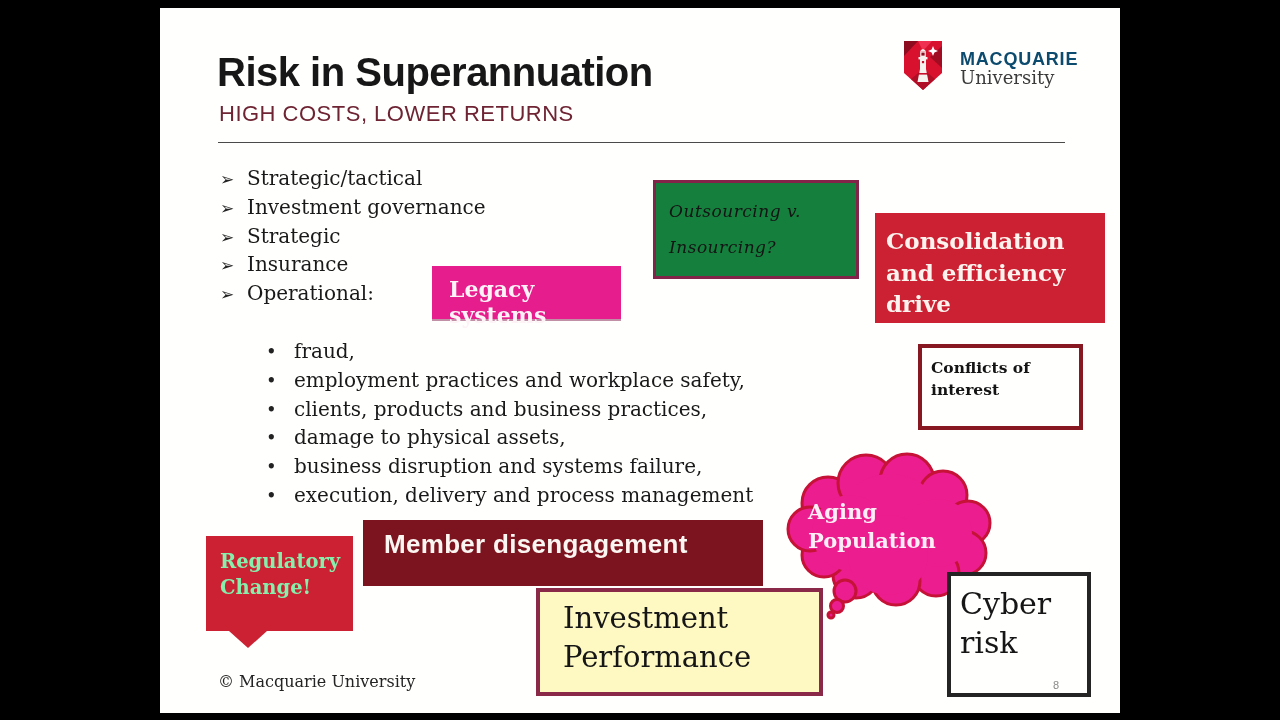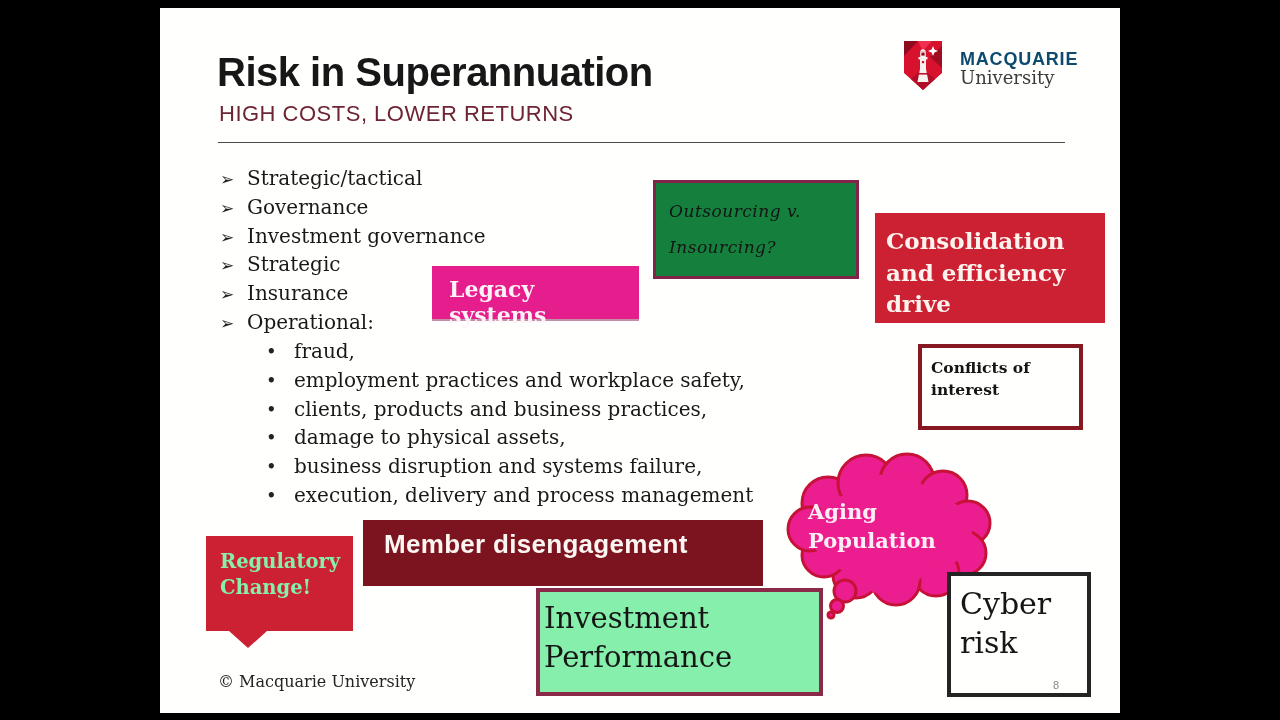--- a/index.html
+++ b/index.html
@@ -25,38 +25,38 @@
   .sublist{position:absolute;left:106px;top:329px;margin:0;padding:0;list-style:none;
          font-family:"DejaVu Serif",serif;font-size:20px;color:#191919;}
   .sublist li{height:28.8px;line-height:28.8px;white-space:nowrap;}
   .smk{display:inline-block;width:28px;font-size:18px;color:#222;}
 
   
   .co{position:absolute;box-sizing:border-box;font-family:"DejaVu Serif",serif;}
   .outsourcing{left:493px;top:172px;width:206px;height:99px;border:3px solid #82244a;
       background:#15803d;padding:10px 0 0 13px;font-size:17px;font-style:italic;
       color:#141414;line-height:36px;letter-spacing:.5px;}
-  .legacy{left:272px;top:258px;width:207px;height:53px;background:#e61d8c;
+  .legacy{left:272px;top:258px;width:189px;height:53px;background:#e61d8c;
       color:#fdf3f6;font-weight:bold;font-size:22px;padding:10px 0 0 17px;
       box-shadow:0 2px 0 rgba(120,8,60,.45);}
   .consolidation{left:715px;top:205px;width:230px;height:110px;background:#cb2132;
       color:#fdf3ee;font-weight:bold;font-size:23px;line-height:31.5px;padding:12px 0 0 11px;}
   .conflicts{left:758px;top:336px;width:165px;height:86px;border:4px solid #871721;
       background:#fffffd;color:#141414;font-weight:bold;font-size:15.5px;
       line-height:22px;padding:9px 16px 0 9px;}
   .regulatory{left:46px;top:528px;width:147px;height:95px;background:#cb2132;
       color:#86efac;font-weight:bold;font-size:19.5px;line-height:26px;padding:13px 16px 0 14px;}
   .reg-tail{position:absolute;left:69px;top:623px;width:0;height:0;
       border-left:19px solid transparent;border-right:19px solid transparent;
       border-top:17px solid #cb2132;}
   .member{left:203px;top:512px;width:400px;height:66px;background:#7c141f;
       font-family:"Liberation Sans",sans-serif;color:#fbf6f2;font-weight:bold;
       font-size:26px;letter-spacing:.3px;padding:9px 0 0 21px;}
   .investment{left:376px;top:580px;width:287px;height:108px;border:4px solid #8b2949;
-      background:#86efac;color:#161616;font-size:29px;line-height:39px;padding:7px 0 0 4px;}
+      background:#fef9c3;color:#161616;font-size:29px;line-height:39px;padding:7px 0 0 23px;}
   .cyber{left:787px;top:564px;width:144px;height:125px;border:4px solid #242424;
       background:#fffffd;color:#161616;font-size:30px;line-height:39px;padding:8px 0 0 9px;}
 
   
   .cloud{position:absolute;left:620px;top:437px;width:212px;height:175px;}
   .cloud-label{position:absolute;left:28px;top:52px;color:#fdeef5;font-weight:bold;
       font-family:"DejaVu Serif",serif;font-size:21px;line-height:29px;}
 
   .footer{position:absolute;left:58px;top:664px;font-family:"DejaVu Serif",serif;
       font-size:16px;color:#242424;}
@@ -91,21 +91,20 @@
         <rect x="17" y="33" width="8" height="1.6" fill="#c8102e"></rect>
       </svg>
       <div class="logo-text">
         <div class="logo-name">MACQUARIE</div>
         <div class="logo-sub">University</div>
       </div>
     </div>
 
     <ul class="blist">
       <li><span class="mk">➢</span><span>Strategic/tactical</span></li>
-      <li><span class="mk">➢</span><span>Governance</span></li>
       <li><span class="mk">➢</span><span>Investment governance</span></li>
       <li><span class="mk">➢</span><span>Strategic</span></li>
       <li><span class="mk">➢</span><span>Insurance</span></li>
       <li><span class="mk">➢</span><span>Operational:</span></li>
     </ul>
 
     <ul class="sublist">
       <li><span class="smk">•</span><span>fraud,</span></li>
       <li><span class="smk">•</span><span>employment practices and workplace safety,</span></li>
       <li><span class="smk">•</span><span>clients, products and business practices,</span></li>

